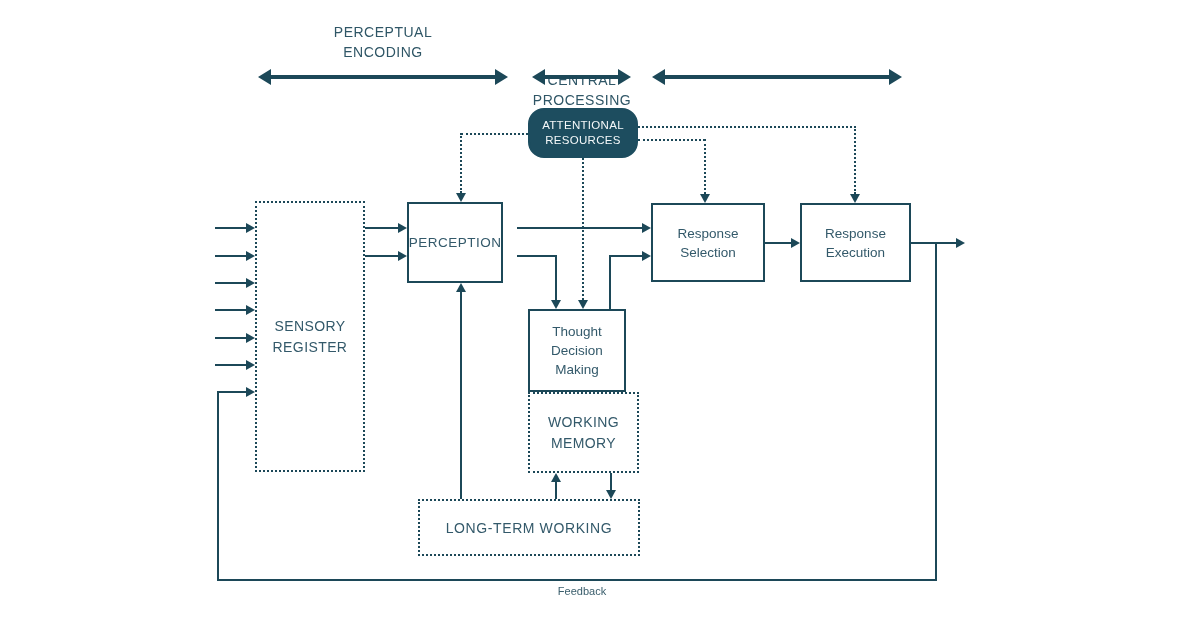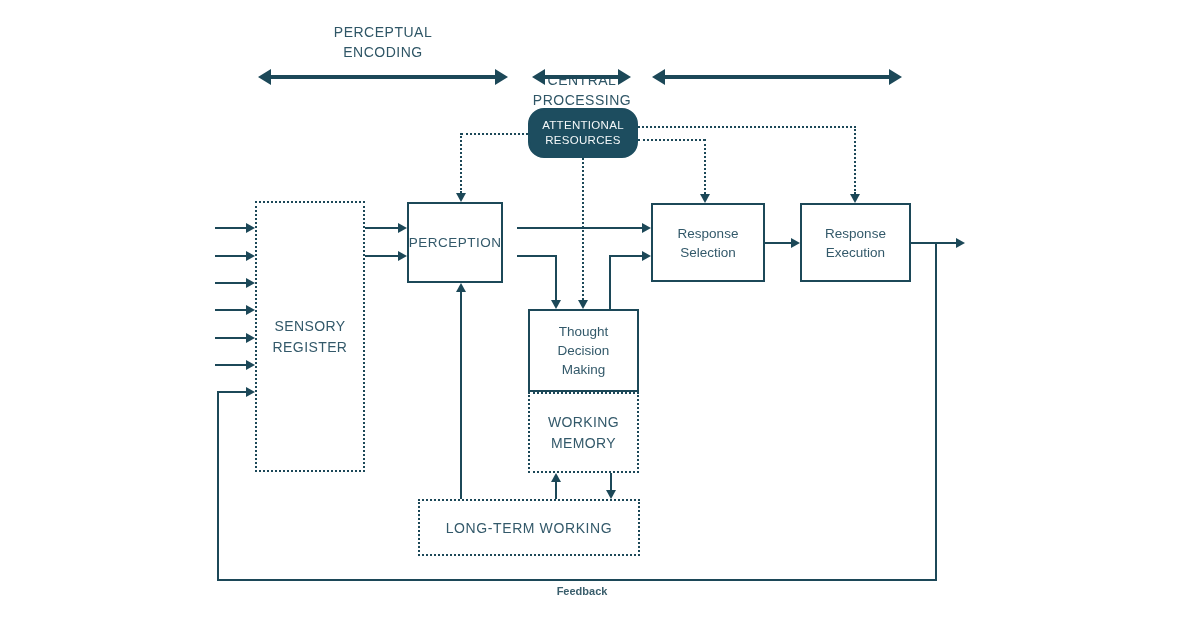--- a/index.html
+++ b/index.html
@@ -73,21 +73,21 @@
 
   <div class="abs box dotted" style="left:255px;top:201px;width:110px;height:271px;font-size:14px;line-height:21px;letter-spacing:.4px;">
     <span class="lbl">SENSORY
 REGISTER</span>
   </div>
 
   <div class="abs box solid" style="left:407px;top:202px;width:96px;height:81px;font-size:13.5px;letter-spacing:.5px;">
     <span class="lbl">PERCEPTION</span>
   </div>
 
-  <div class="abs box solid" style="left:528px;top:309px;width:111px;height:83px;font-size:13.5px;line-height:19px;">
+  <div class="abs box solid" style="left:528px;top:309px;width:98px;height:83px;font-size:13.5px;line-height:19px;">
     <span class="lbl">Thought
 Decision
 Making</span>
   </div>
 
   <div class="abs box dotted" style="left:528px;top:392px;width:111px;height:81px;font-size:14px;line-height:21px;letter-spacing:.4px;">
     <span class="lbl">WORKING
 MEMORY</span>
   </div>
 
@@ -146,21 +146,21 @@
   <div class="abs ah r" style="left:791px;top:238px;"></div>
 
   <div class="abs lh" style="left:911px;top:242px;width:45px;"></div>
   <div class="abs ah r" style="left:956px;top:238px;"></div>
 
   <div class="abs lv" style="left:935px;top:242px;height:339px;"></div>
   <div class="abs lh" style="left:217px;top:579px;width:720px;"></div>
   <div class="abs lv" style="left:217px;top:391px;height:190px;"></div>
   <div class="abs lh" style="left:217px;top:391px;width:29px;"></div>
   <div class="abs ah r" style="left:246px;top:387px;"></div>
-  <div class="abs feedback-label" style="left:532px;top:585px;width:100px;font-weight:bold;">
+  <div class="abs feedback-label" style="left:532px;top:585px;width:100px;">
     <span class="lbl">Feedback</span>
   </div>
 
   <div class="abs dh" style="left:461px;top:133px;width:67px;"></div>
   <div class="abs dv" style="left:460px;top:133px;height:60px;"></div>
   <div class="abs ah d" style="left:456px;top:193px;"></div>
 
   <div class="abs dh" style="left:638px;top:126px;width:218px;"></div>
   <div class="abs dv" style="left:854px;top:126px;height:68px;"></div>
   <div class="abs ah d" style="left:850px;top:194px;"></div>

